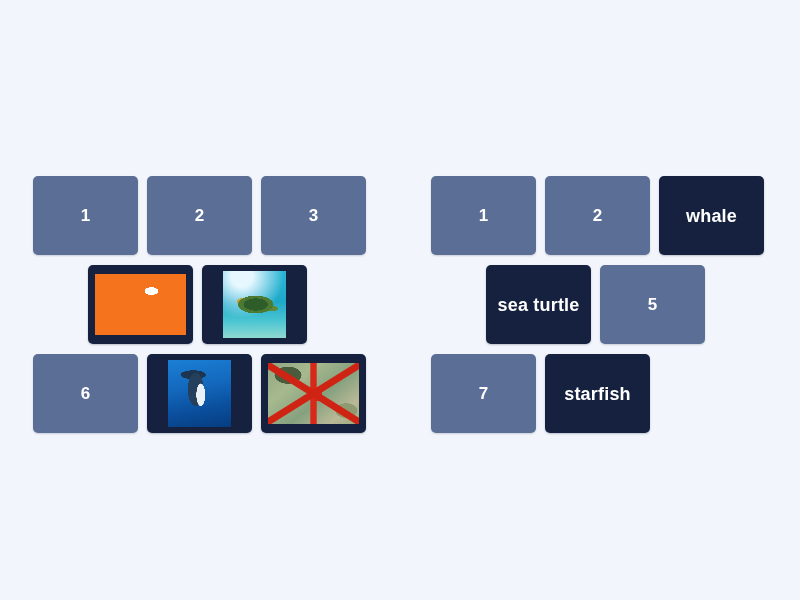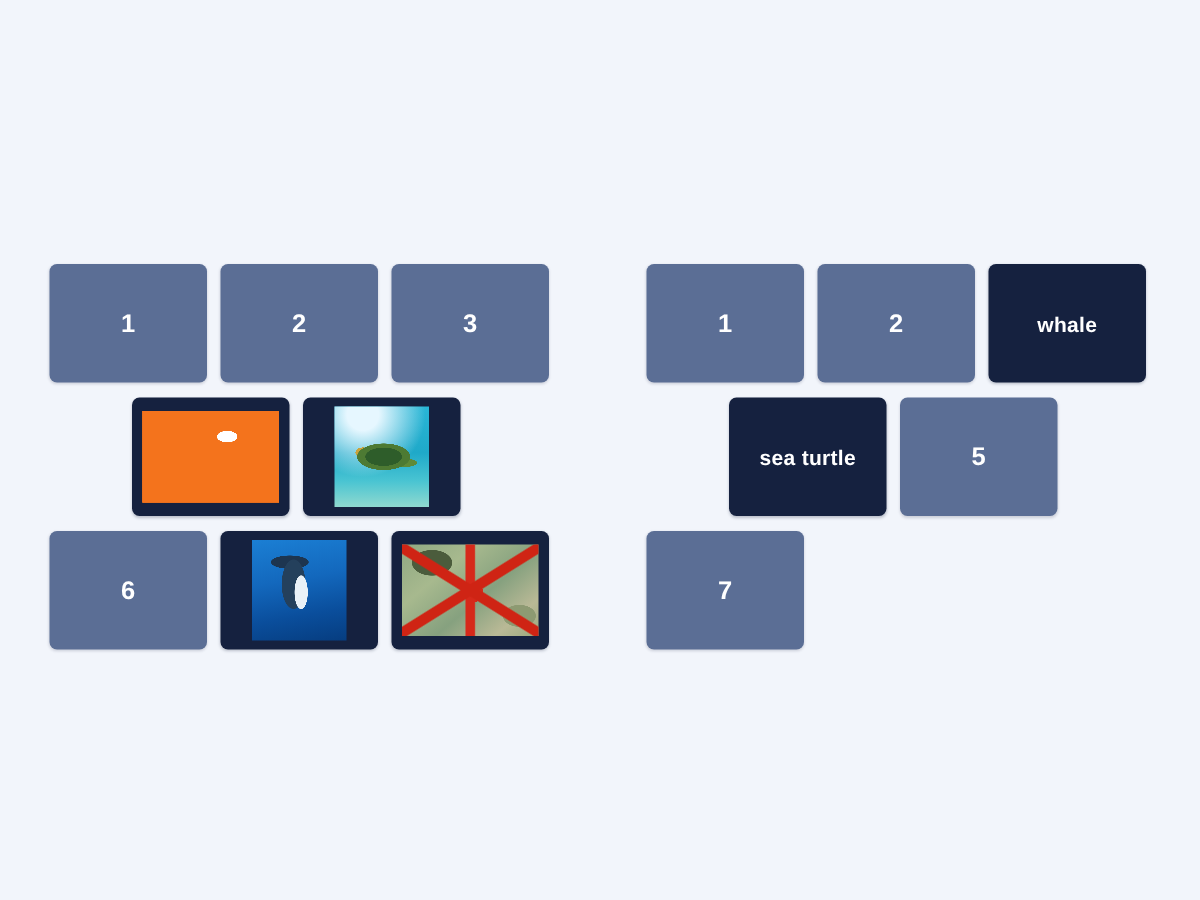--- a/index.html
+++ b/index.html
@@ -58,21 +58,21 @@
     background: #15213f;
     box-shadow: 0 1px 2px rgba(20,30,60,0.25);
   }
 
   .tile-label {
     position: absolute;
     left: 0; right: 0; top: 50%;
     transform: translateY(-50%);
     text-align: center;
     color: #ffffff;
-    font-size: 14px;
+    font-size: 18px;
     font-weight: bold;
     line-height: 20px;
     letter-spacing: 0.2px;
   }
   .hidden-tile .tile-label { font-size: 17px; }
 
   
   .photo {
     position: absolute;
     overflow: hidden;
@@ -133,15 +133,15 @@
 
 <div id="stage">
   <div class="grid" id="grid-left">
       <div class="row"><div class="tile hidden-tile"><div class="tile-label">1</div></div><div class="tile hidden-tile"><div class="tile-label">2</div></div><div class="tile hidden-tile"><div class="tile-label">3</div></div></div>
       <div class="row offset"><div class="tile image-tile"><div class="photo wide ph-clownfish"></div></div><div class="tile image-tile"><div class="photo tall ph-seaturtle"></div></div></div>
       <div class="row"><div class="tile hidden-tile"><div class="tile-label">6</div></div><div class="tile image-tile"><div class="photo tall ph-whale"></div></div><div class="tile image-tile"><div class="photo wide ph-starfish"></div></div></div>
     </div>
   <div class="grid" id="grid-right">
       <div class="row"><div class="tile hidden-tile"><div class="tile-label">1</div></div><div class="tile hidden-tile"><div class="tile-label">2</div></div><div class="tile word-tile"><div class="tile-label">whale</div></div></div>
       <div class="row offset"><div class="tile word-tile"><div class="tile-label">sea turtle</div></div><div class="tile hidden-tile"><div class="tile-label">5</div></div></div>
-      <div class="row"><div class="tile hidden-tile"><div class="tile-label">7</div></div></div>
+      <div class="row"><div class="tile hidden-tile"><div class="tile-label">7</div></div><div class="tile word-tile"><div class="tile-label">starfish</div></div></div>
     </div>
 </div>
 
 </body></html>

